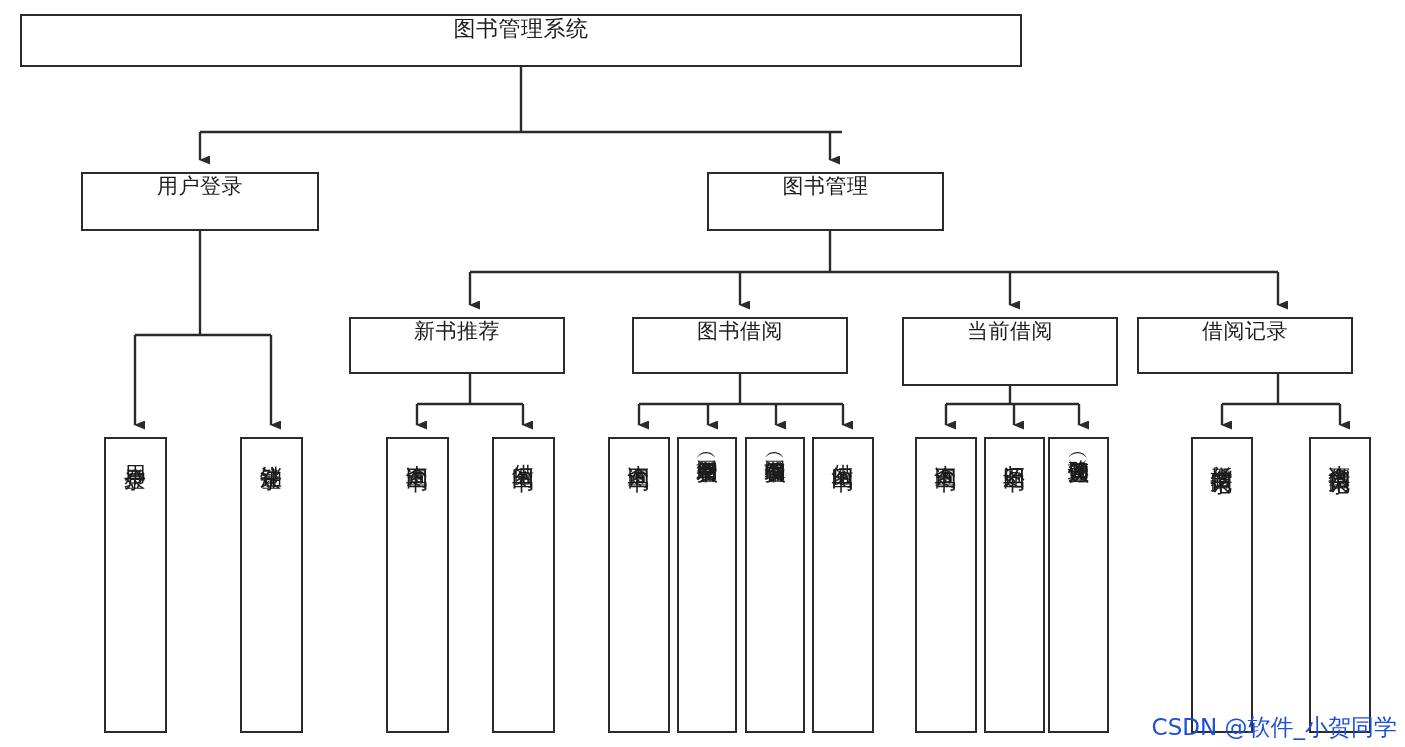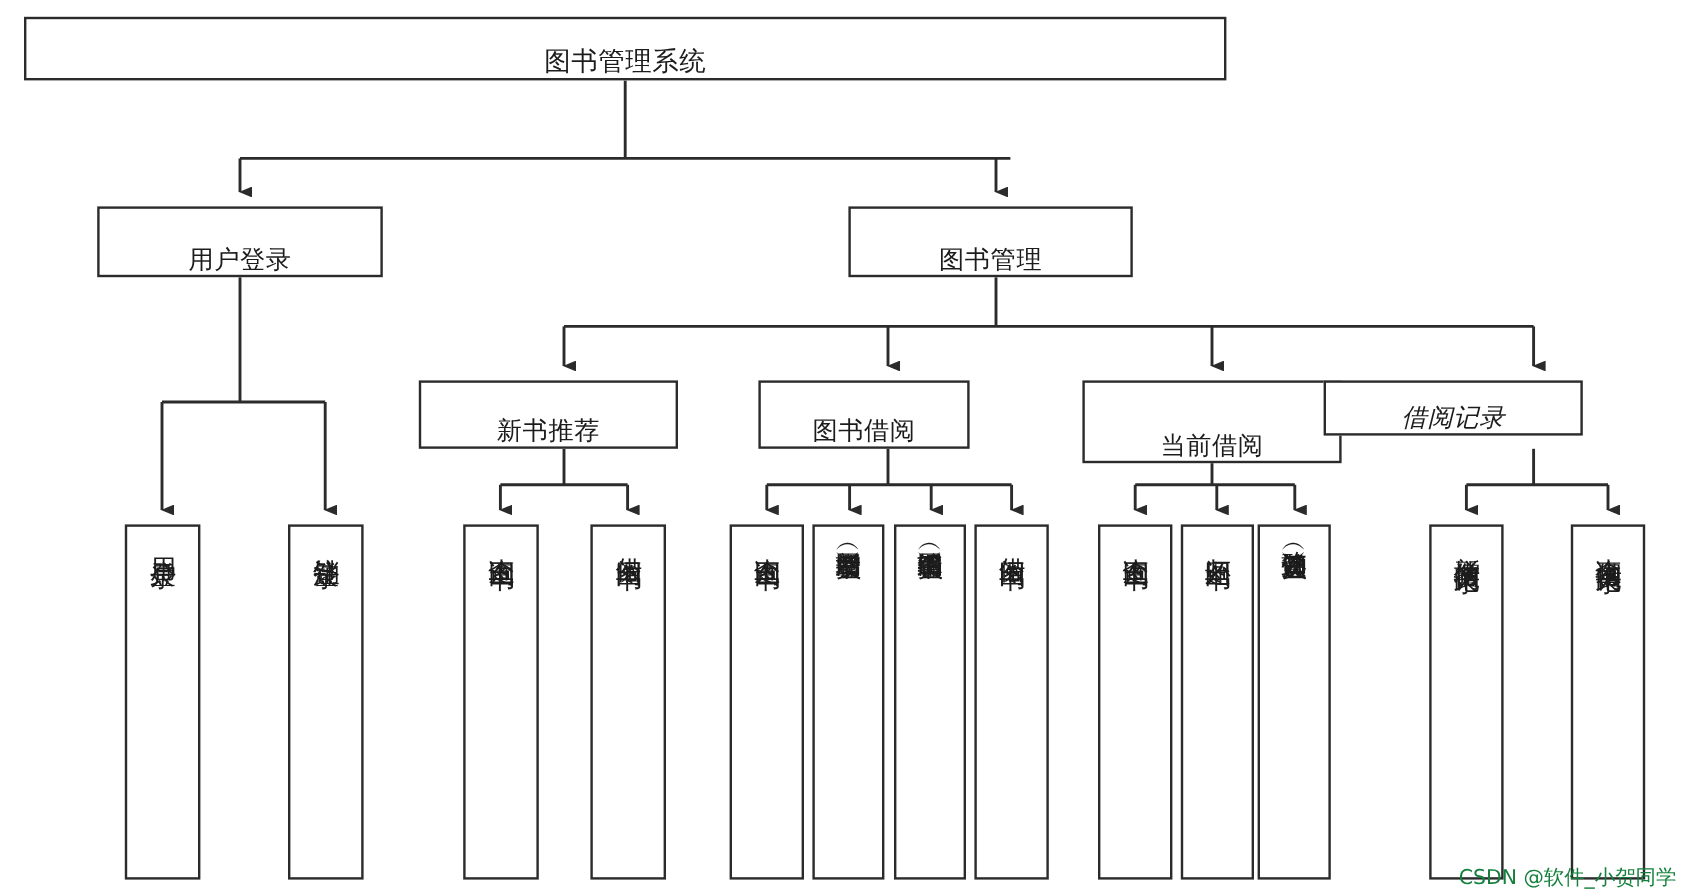--- a/index.html
+++ b/index.html
@@ -25,21 +25,21 @@
     width: 1405px;
     height: 747px;
     pointer-events: none;
   }
   .node {
     position: absolute;
     box-sizing: border-box;
     background: #ffffff;
     border: 2px solid #2b2b2b;
     display: flex;
-    align-items: flex-end;
+    align-items: flex-start;
     justify-content: center;
     overflow: hidden;
   }
   .node-label {
     color: #1c1c1c;
     text-align: center;
     line-height: 1.18;
     white-space: pre;
   }
   
@@ -68,22 +68,22 @@
     padding-top: 4px;
   }
   .node.v.tall .node-label {
     font-size: 21px;
     letter-spacing: 0.5px;
   }
   #watermark {
     position: absolute;
     right: 8px;
     bottom: 4px;
-    font-size: 17px;
-    color: #15803d;
+    font-size: 23px;
+    color: #1d4ed8;
     white-space: nowrap;
     user-select: none;
   }
 </style>
 </head>
 <body>
 
 <div id="diagram-root">
 
   <svg id="connector-layer" viewBox="0 0 1405 747" width="1405" height="747">
@@ -143,27 +143,27 @@
   <div class="node h" style="left:81px; top:172px; width:238px; height:59px;">
     <span class="node-label">用户登录</span>
   </div>
   <div class="node h" style="left:707px; top:172px; width:237px; height:59px;">
     <span class="node-label">图书管理</span>
   </div>
 
   <div class="node h" style="left:349px; top:317px; width:216px; height:57px;">
     <span class="node-label">新书推荐</span>
   </div>
-  <div class="node h" style="left:632px; top:317px; width:176px; height:57px;">
+  <div class="node h" style="left:632px; top:317px; width:216px; height:57px;">
     <span class="node-label">图书借阅</span>
   </div>
   <div class="node h" style="left:902px; top:317px; width:216px; height:69px;">
     <span class="node-label">当前借阅</span>
   </div>
-  <div class="node h" style="left:1103px; top:317px; width:216px; height:46px;font-style:italic;">
+  <div class="node h" style="left:1137px; top:317px; width:216px; height:57px;">
     <span class="node-label">借阅记录</span>
   </div>
 
   <div class="node v" style="left:104px; top:437px; width:63px; height:296px;">
     <span class="node-label">用户登录</span>
   </div>
   <div class="node v" style="left:240px; top:437px; width:63px; height:296px;">
     <span class="node-label">注销登录</span>
   </div>
 

